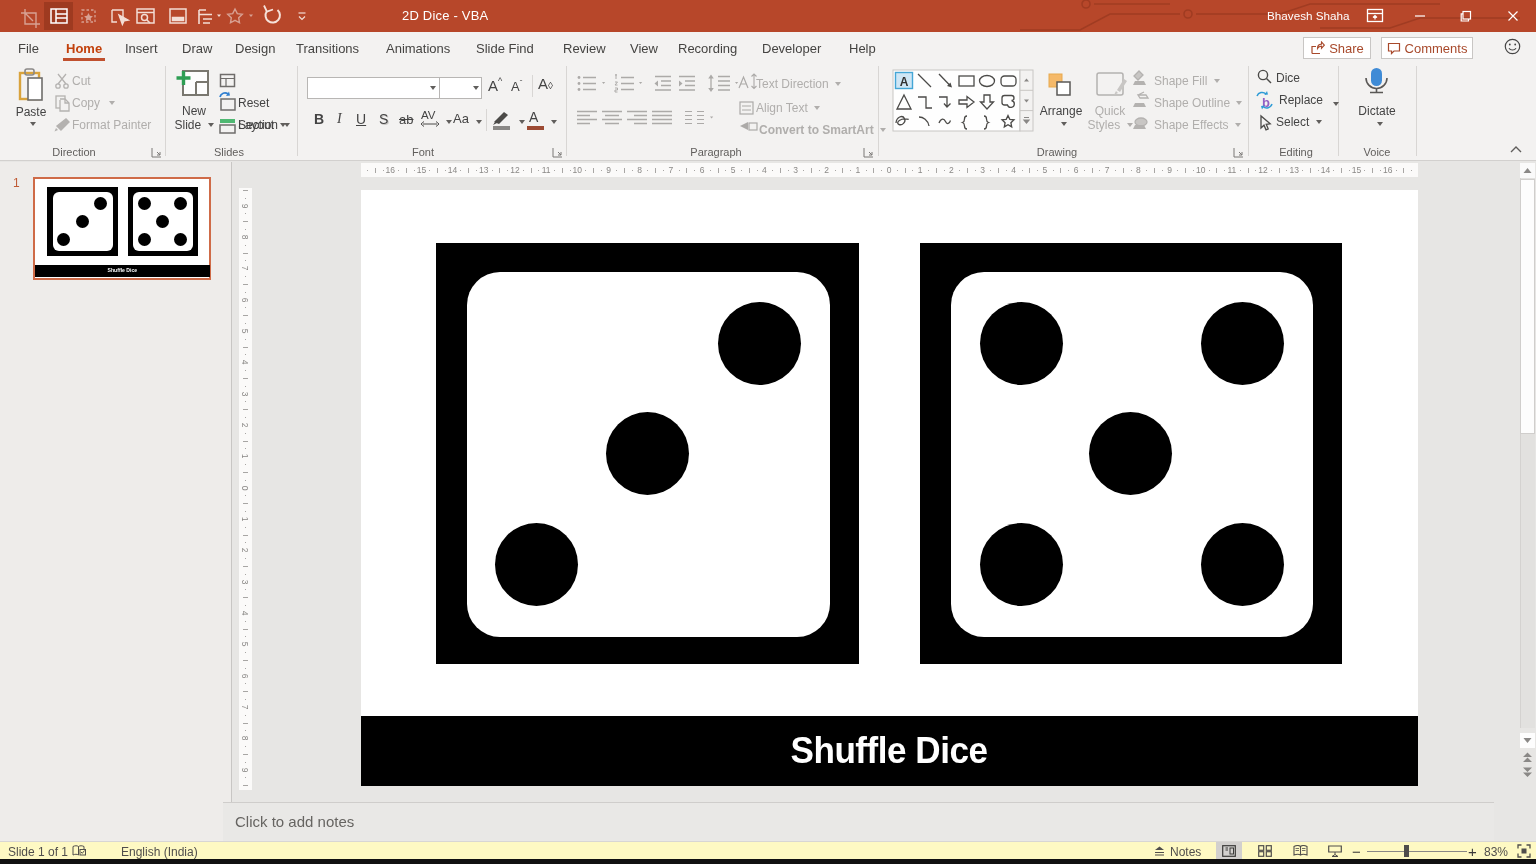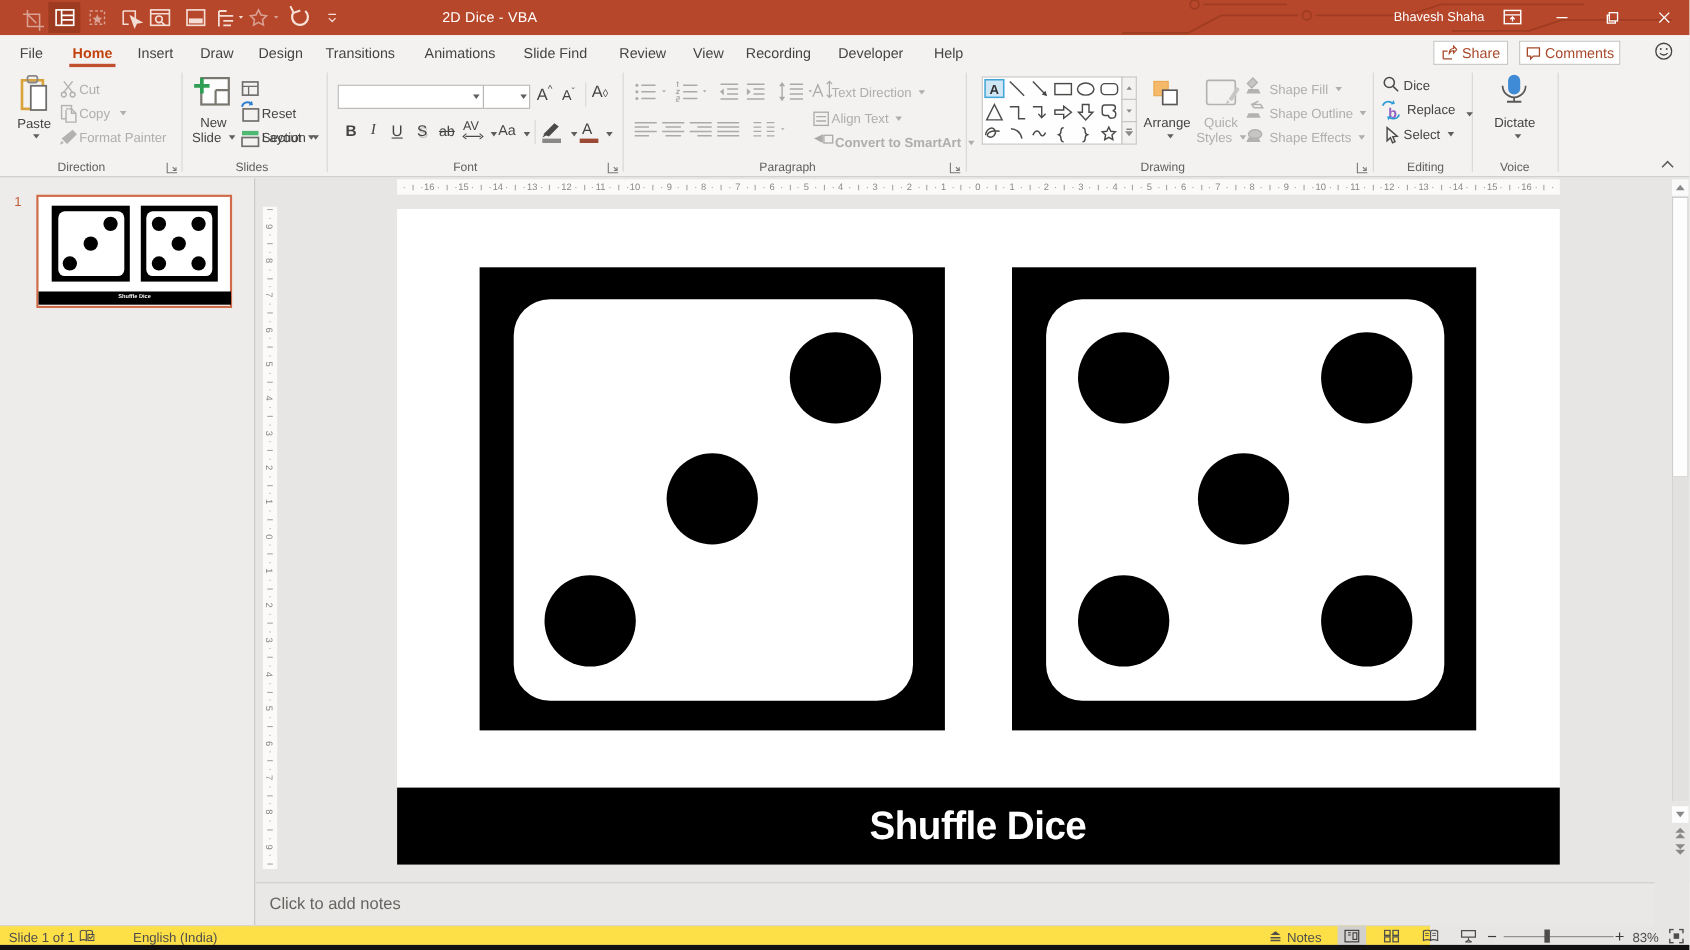--- a/index.html
+++ b/index.html
@@ -692,25 +692,25 @@
 <svg class="abs" style="left:1523px;top:737px;" width="9" height="7" viewBox="0 0 9 7">
       <path d="M0.5 1 L4.5 6 L8.5 1 Z" fill="#8a8886"></path>
     </svg>
 <svg class="abs" style="left:1522px;top:752px;" width="11" height="11" viewBox="0 0 11 11">
       <path d="M1 5 L5.5 0.5 L10 5 Z M1 10 L5.5 5.5 L10 10 Z" fill="#8a8886"></path>
     </svg>
 <svg class="abs" style="left:1522px;top:767px;" width="11" height="11" viewBox="0 0 11 11">
       <path d="M1 0.5 L5.5 5 L10 0.5 Z M1 5.5 L5.5 10 L10 5.5 Z" fill="#8a8886"></path>
     </svg>
 
-<div id="notes" style="position:absolute;top:802px;left:233px;width:1271px;height:39px;background:#e9e8e6;border-top:1px solid #cfcdcb;">
+<div id="notes" style="position:absolute;top:802px;left:223px;width:1271px;height:39px;background:#e9e8e6;border-top:1px solid #cfcdcb;">
   <div style="position:absolute;left:12px;top:10px;font-size:15px;color:#666461;">Click to add notes</div>
 </div>
 
-<div id="statusbar" style="position:absolute;top:841px;left:0;width:1300px;height:18px;background:#fde047;border-top:1px solid #d8d6d4;">
+<div id="statusbar" style="position:absolute;top:841px;left:0;width:1536px;height:18px;background:#fef9c3;border-top:1px solid #d8d6d4;">
   <div class="sbtxt" style="left:8px;top:3px;">Slide 1 of 1</div>
   <svg class="abs" style="left:72px;top:3px;" width="14" height="12" viewBox="0 0 14 12">
     <path d="M1 1.5 C3 0.5 5 0.5 6.5 1.5 L6.5 10 C5 9 3 9 1 10 Z" fill="none" stroke="#504e4c" stroke-width="1"></path>
     <path d="M6.5 1.5 C8 0.5 10 0.5 12 1.5 L12 4" fill="none" stroke="#504e4c" stroke-width="1"></path>
     <rect x="8" y="4.5" width="5.5" height="5.5" fill="none" stroke="#504e4c" stroke-width="1"></rect>
     <path d="M9 7 l1.3 1.3 L12.5 5.5" fill="none" stroke="#504e4c" stroke-width="1"></path>
   </svg>
   <div class="sbtxt" style="left:104px;top:3px;margin-left:17px;">English (India)</div>
   <svg class="abs" style="left:1153px;top:4px;" width="13" height="11" viewBox="0 0 13 11">
     <path d="M2 4 L6.5 0.5 L11 4 Z" fill="#504e4c"></path>

